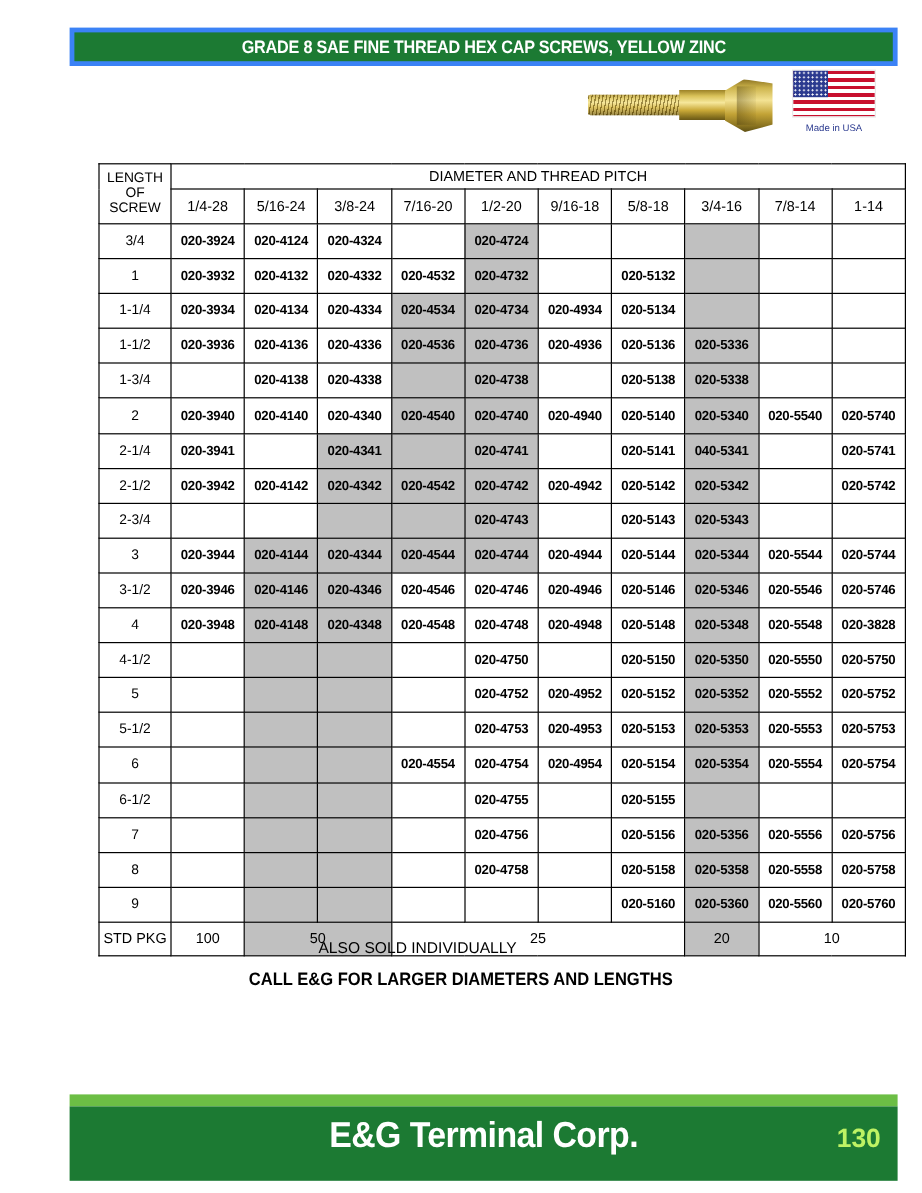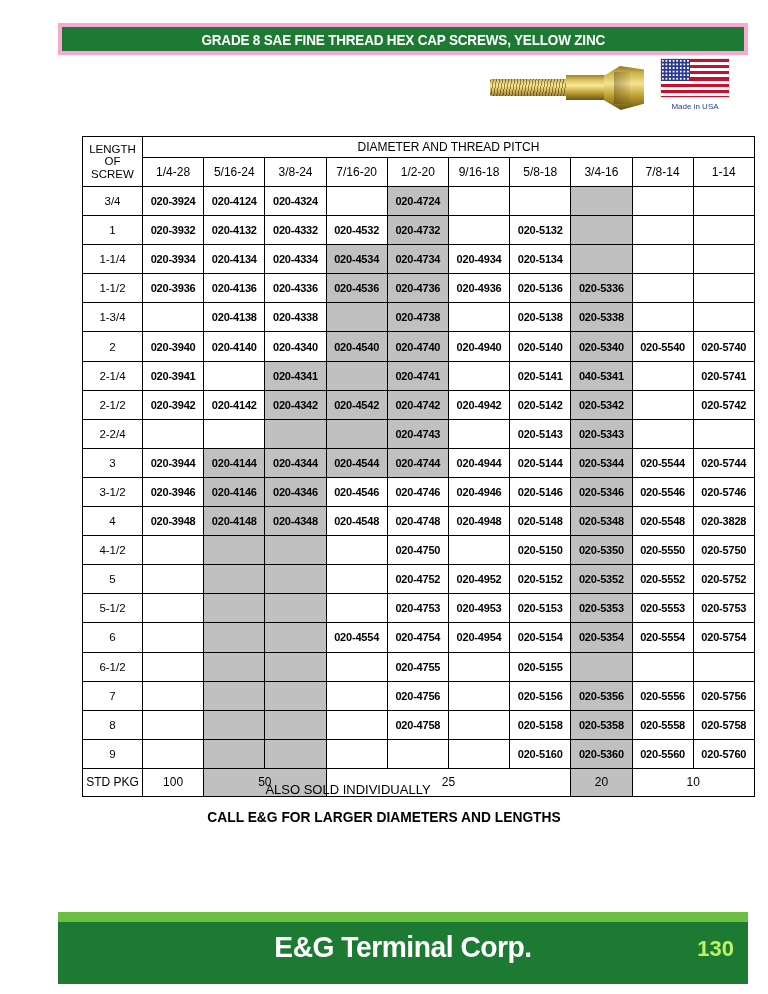--- a/index.html
+++ b/index.html
@@ -15,21 +15,21 @@
     overflow: hidden;
   }
 
   
   .top-banner-outer {
     position: absolute;
     left: 58px;
     top: 23px;
     width: 690px;
     height: 32px;
-    background: #f9a8d4;
+    background: #3b82f6;
     box-sizing: border-box;
     padding: 4px;
   }
   .top-banner-inner {
     width: 100%;
     height: 100%;
     background: #1C7A33;
     display: flex;
     align-items: center;
     justify-content: center;
@@ -441,21 +441,21 @@
           <td class="part shaded">020-4342</td>
           <td class="part shaded">020-4542</td>
           <td class="part shaded">020-4742</td>
           <td class="part">020-4942</td>
           <td class="part">020-5142</td>
           <td class="part shaded">020-5342</td>
           <td class="part"></td>
           <td class="part">020-5742</td>
         </tr>
         <tr>
-          <td class="rowlabel">2-2/4</td>
+          <td class="rowlabel">2-3/4</td>
           <td class="part"></td>
           <td class="part"></td>
           <td class="part shaded"></td>
           <td class="part shaded"></td>
           <td class="part shaded">020-4743</td>
           <td class="part"></td>
           <td class="part">020-5143</td>
           <td class="part shaded">020-5343</td>
           <td class="part"></td>
           <td class="part"></td>

